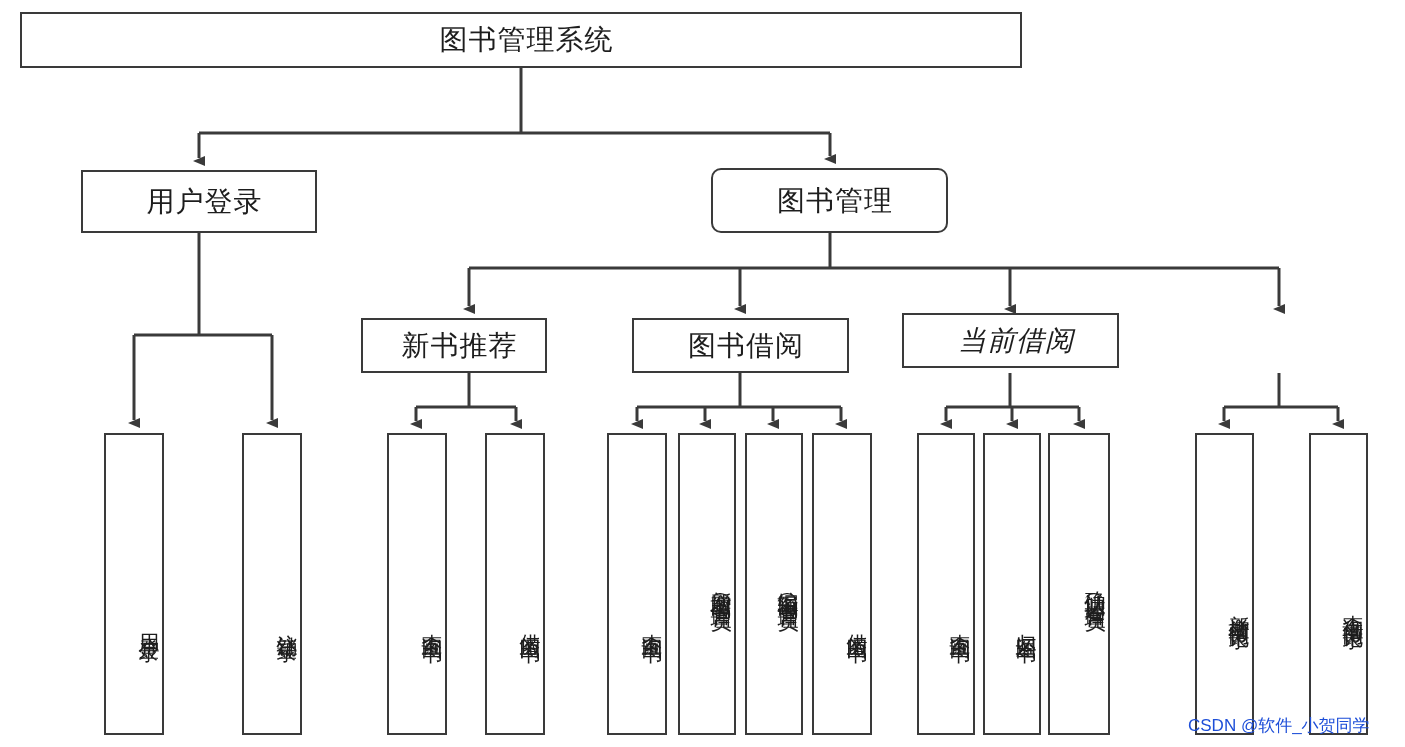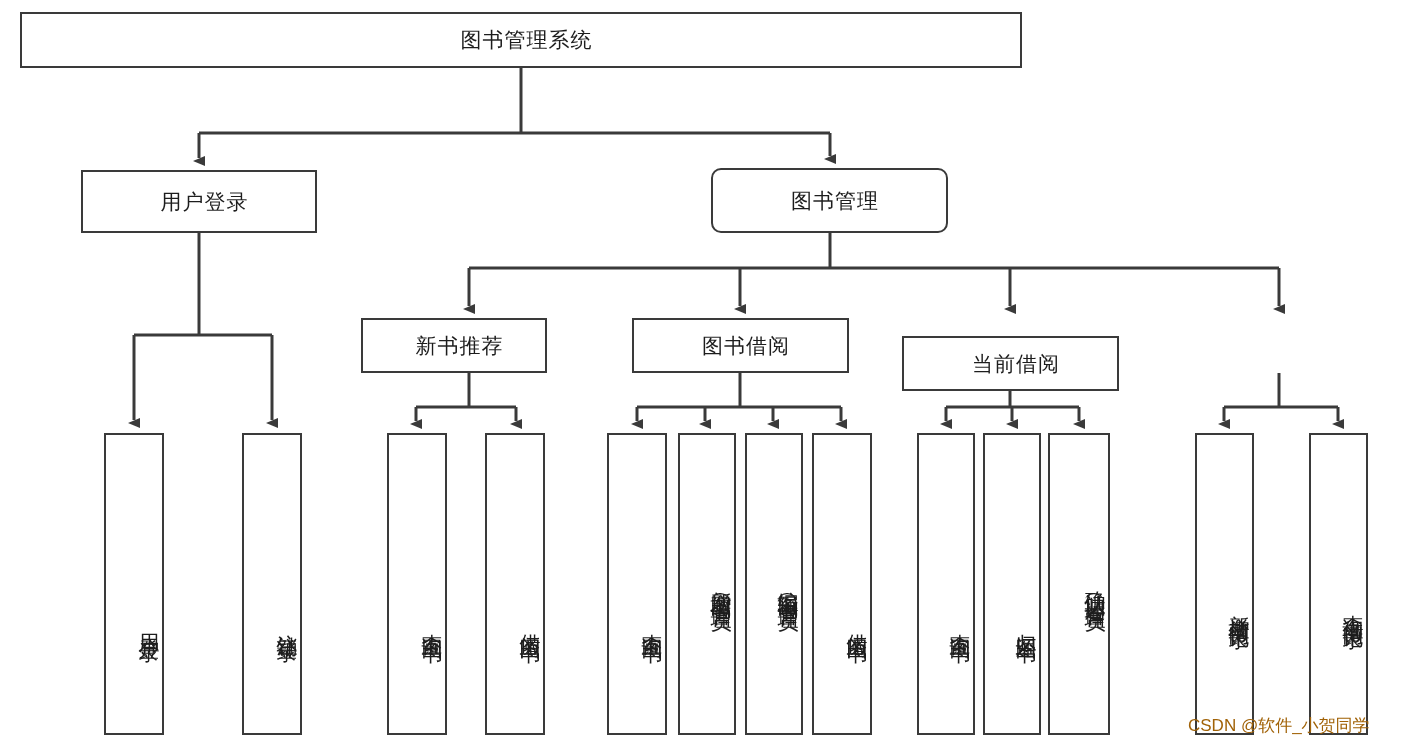--- a/index.html
+++ b/index.html
@@ -32,21 +32,21 @@
     background: #ffffff;
     border: 2px solid #3a3a3a;
     display: flex;
     align-items: center;
     justify-content: center;
     color: #1d1d1d;
     z-index: 2;
   }
   .node.horizontal {
     writing-mode: horizontal-tb;
-    font-size: 21px;
+    font-size: 28px;
     letter-spacing: 1px;
     line-height: 1.2;
     white-space: nowrap;
     padding-left: 11px;
   }
   .node.vertical {
     writing-mode: vertical-rl;
     text-orientation: upright;
     font-size: 21px;
     letter-spacing: 3px;
@@ -57,21 +57,21 @@
     white-space: nowrap;
   }
   .node.vertical.top-aligned {
     padding-top: 4px;
   }
   .watermark {
     position: absolute;
     left: 1188px;
     top: 714px;
     font-size: 17px;
-    color: #a16207;
+    color: #1d4ed8;
     white-space: nowrap;
     z-index: 3;
     font-family: "Liberation Sans", "DejaVu Sans", sans-serif;
   }
 </style>
 </head>
 <body>
 
 <div id="diagram-root">
 
@@ -128,21 +128,21 @@
   <div class="node horizontal" style="left:20px; top:12px; width:1002px; height:56px;">图书管理系统</div>
 
   <div class="node horizontal" style="left:81px; top:170px; width:236px; height:63px;">用户登录</div>
 
   <div class="node horizontal" style="left:711px; top:168px; width:237px; height:65px;border-radius:10px;">图书管理</div>
 
   <div class="node horizontal" style="left:361px; top:318px; width:186px; height:55px;">新书推荐</div>
 
   <div class="node horizontal" style="left:632px; top:318px; width:217px; height:55px;">图书借阅</div>
 
-  <div class="node horizontal" style="left:902px; top:336px; width:217px; height:55px;">当前借阅</div>
+  <div class="node horizontal" style="left:902px; top:313px; width:217px; height:55px;font-style:italic;">当前借阅</div>
 
 
   <div class="node vertical" style="left:104px; top:433px; width:60px; height:302px; padding-top:78px;">用户登录</div>
 
   <div class="node vertical" style="left:242px; top:433px; width:60px; height:302px; padding-top:78px;">注销登录</div>
 
   <div class="node vertical" style="left:387px; top:433px; width:60px; height:302px; padding-top:78px;">查询图书</div>
 
   <div class="node vertical" style="left:485px; top:433px; width:60px; height:302px; padding-top:78px;">借阅图书</div>
 

